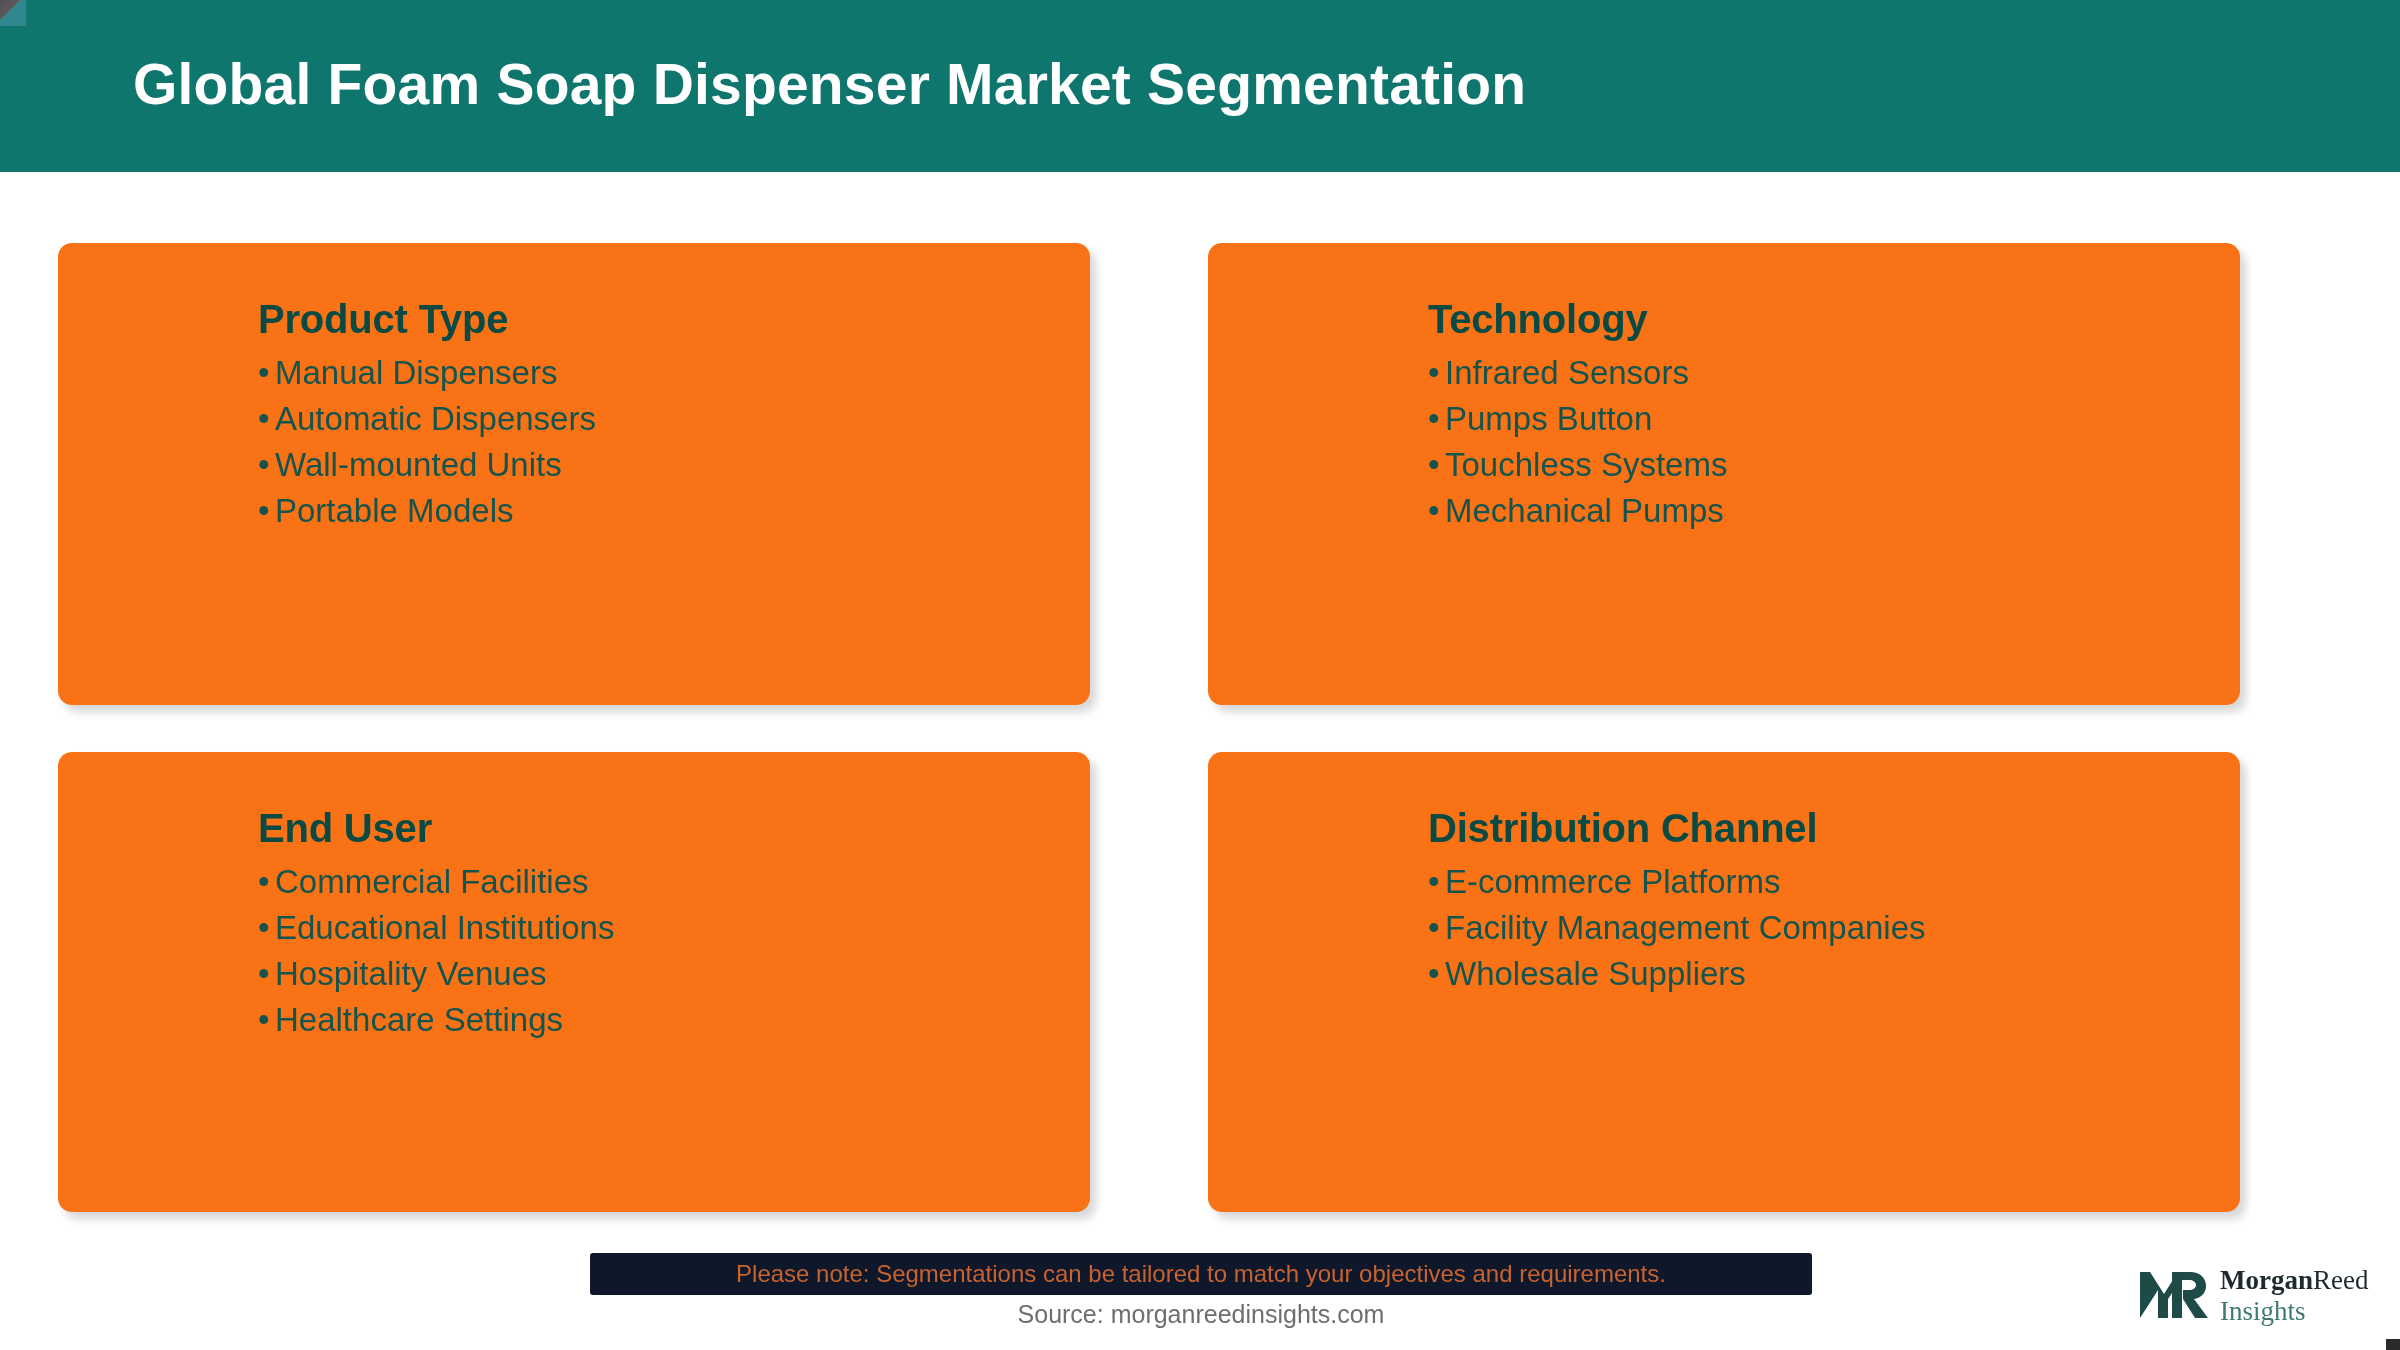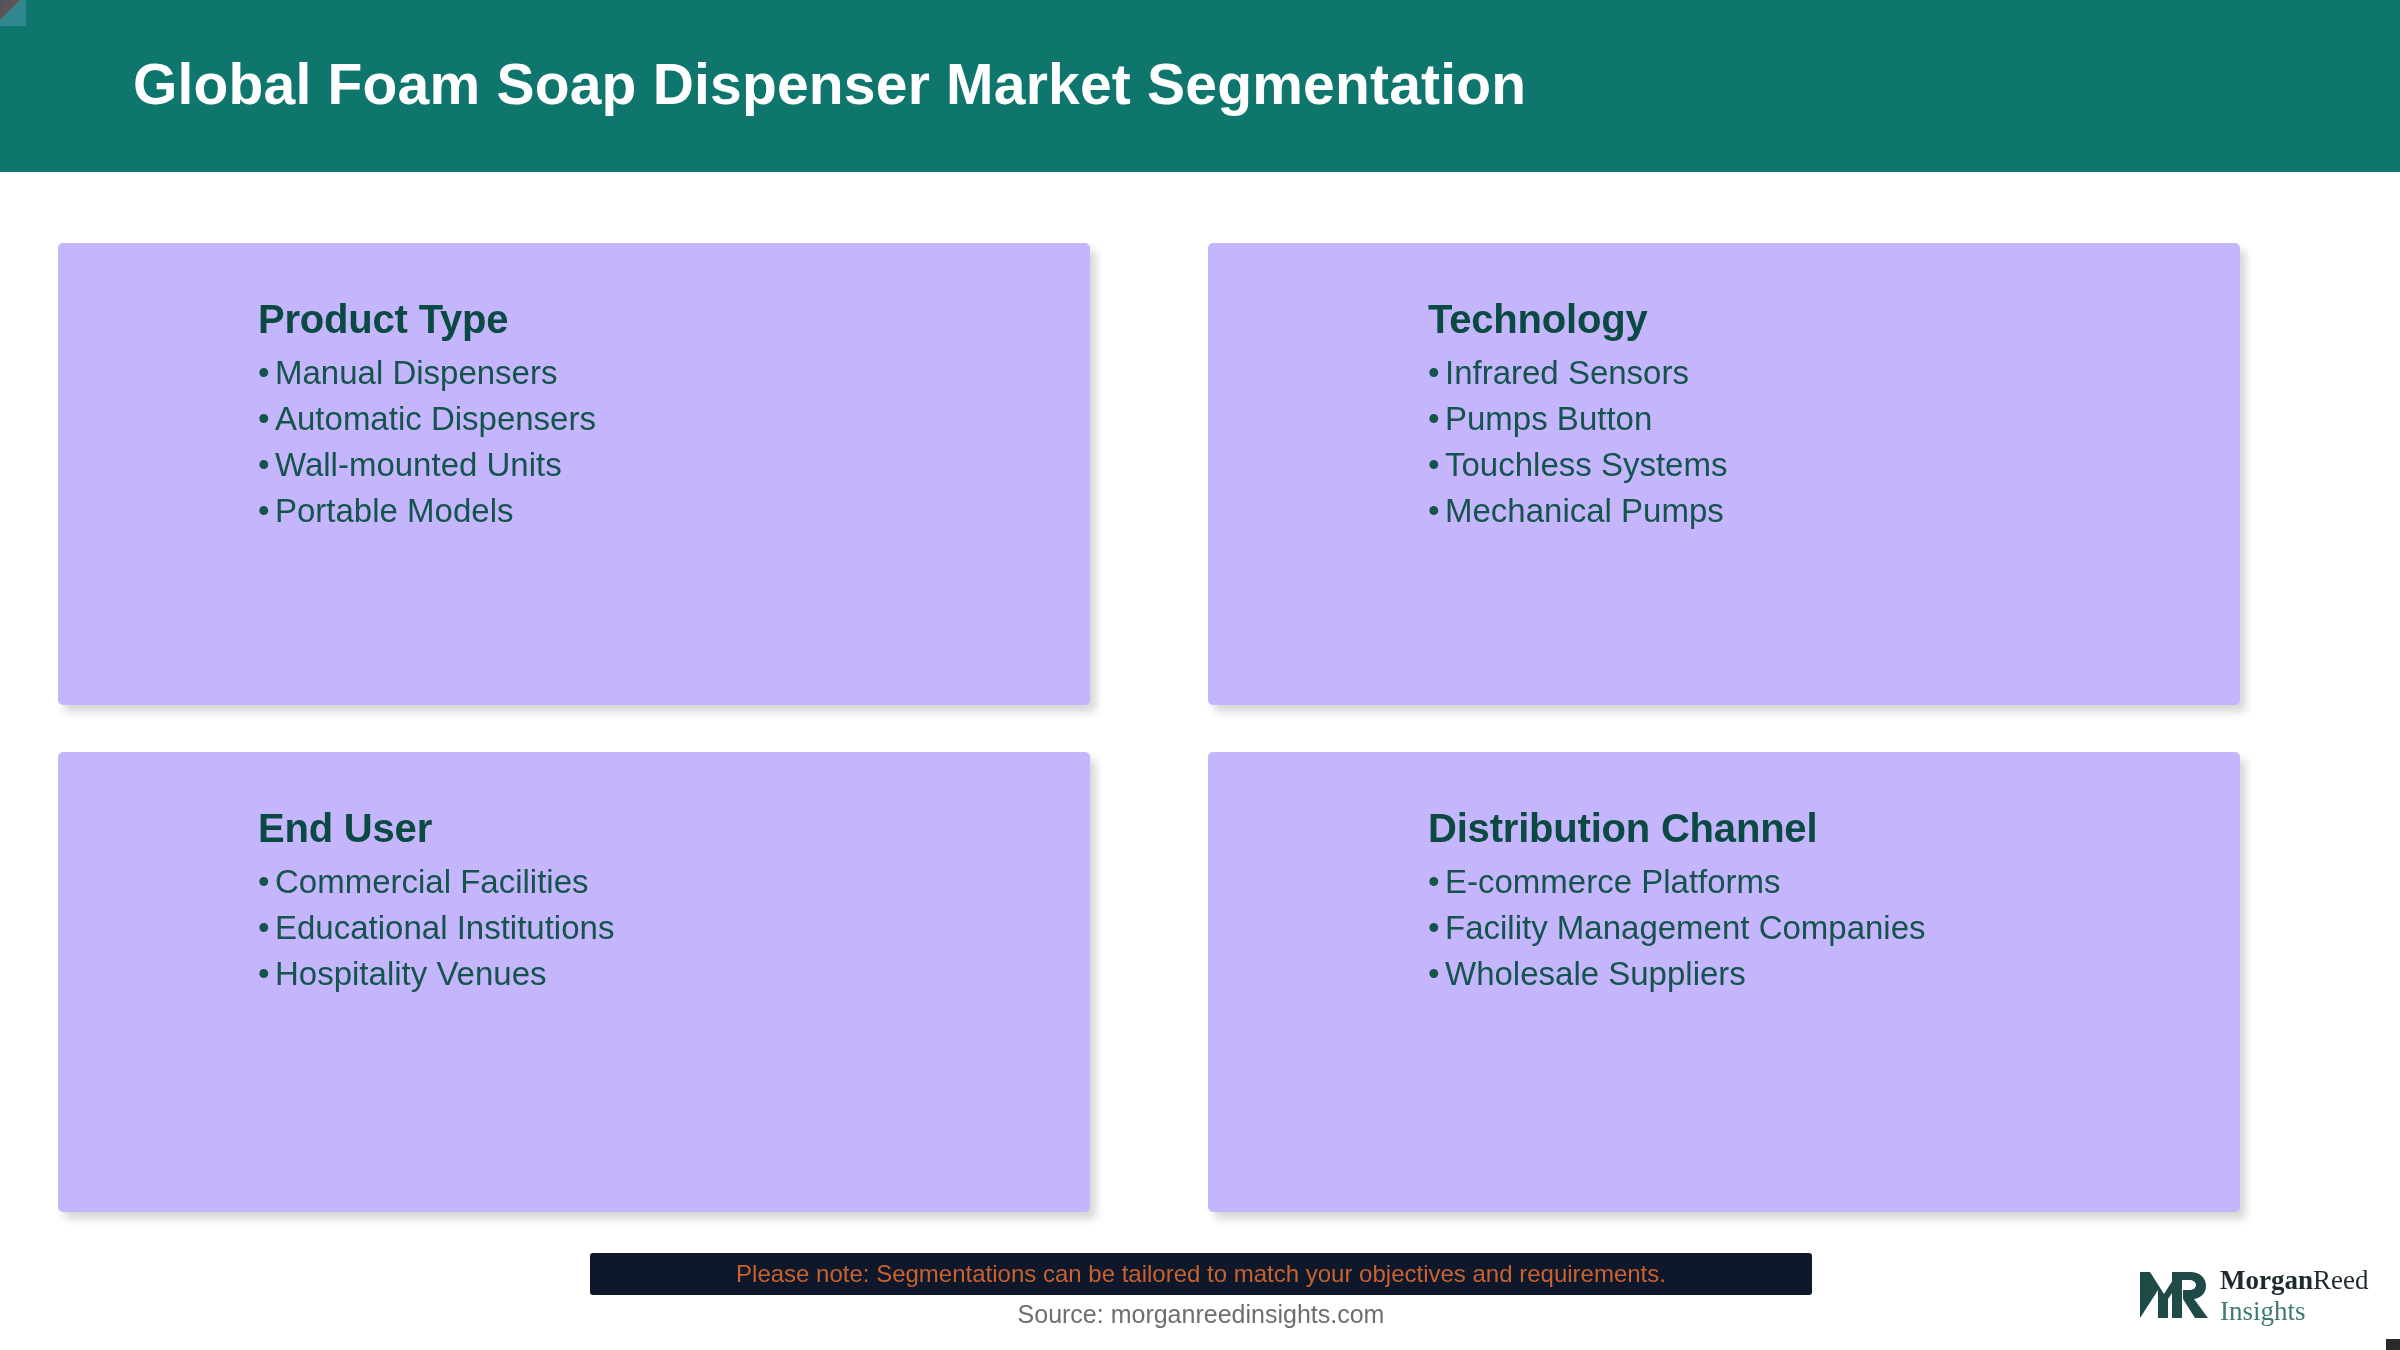--- a/index.html
+++ b/index.html
@@ -43,22 +43,22 @@
     color: #ffffff;
     font-size: 57px;
     font-weight: bold;
     letter-spacing: 0.2px;
     white-space: nowrap;
   }
 
   
   .card {
     position: absolute;
-    background: #c4b5fd;
-    border-radius: 5px;
+    background: #f97316;
+    border-radius: 14px;
     box-shadow: 6px 7px 9px rgba(0,0,0,0.16);
     box-sizing: border-box;
   }
   .card-r1c1 { left: 58px;   top: 243px;  width: 1032px; height: 462px; }
   .card-r1c2 { left: 1208px; top: 243px;  width: 1032px; height: 462px; padding-left: 18px; }
   .card-r2c1 { left: 58px;   top: 752px;  width: 1032px; height: 460px; }
   .card-r2c2 { left: 1208px; top: 752px;  width: 1032px; height: 460px; }
 
   .card-inner {
     position: absolute;
@@ -201,20 +201,21 @@
   </div>
 </div>
 
 <div class="card card-r2c1">
   <div class="card-inner">
     <h2 class="card-title">End User</h2>
     <ul class="card-list">
       <li><span class="bullet">•</span><span>Commercial Facilities</span></li>
       <li><span class="bullet">•</span><span>Educational Institutions</span></li>
       <li><span class="bullet">•</span><span>Hospitality Venues</span></li>
+      <li><span class="bullet">•</span><span>Healthcare Settings</span></li>
     </ul>
   </div>
 </div>
 
 <div class="card card-r2c2">
   <div class="card-inner">
     <h2 class="card-title">Distribution Channel</h2>
     <ul class="card-list">
       <li><span class="bullet">•</span><span>E-commerce Platforms</span></li>
       <li><span class="bullet">•</span><span>Facility Management Companies</span></li>

